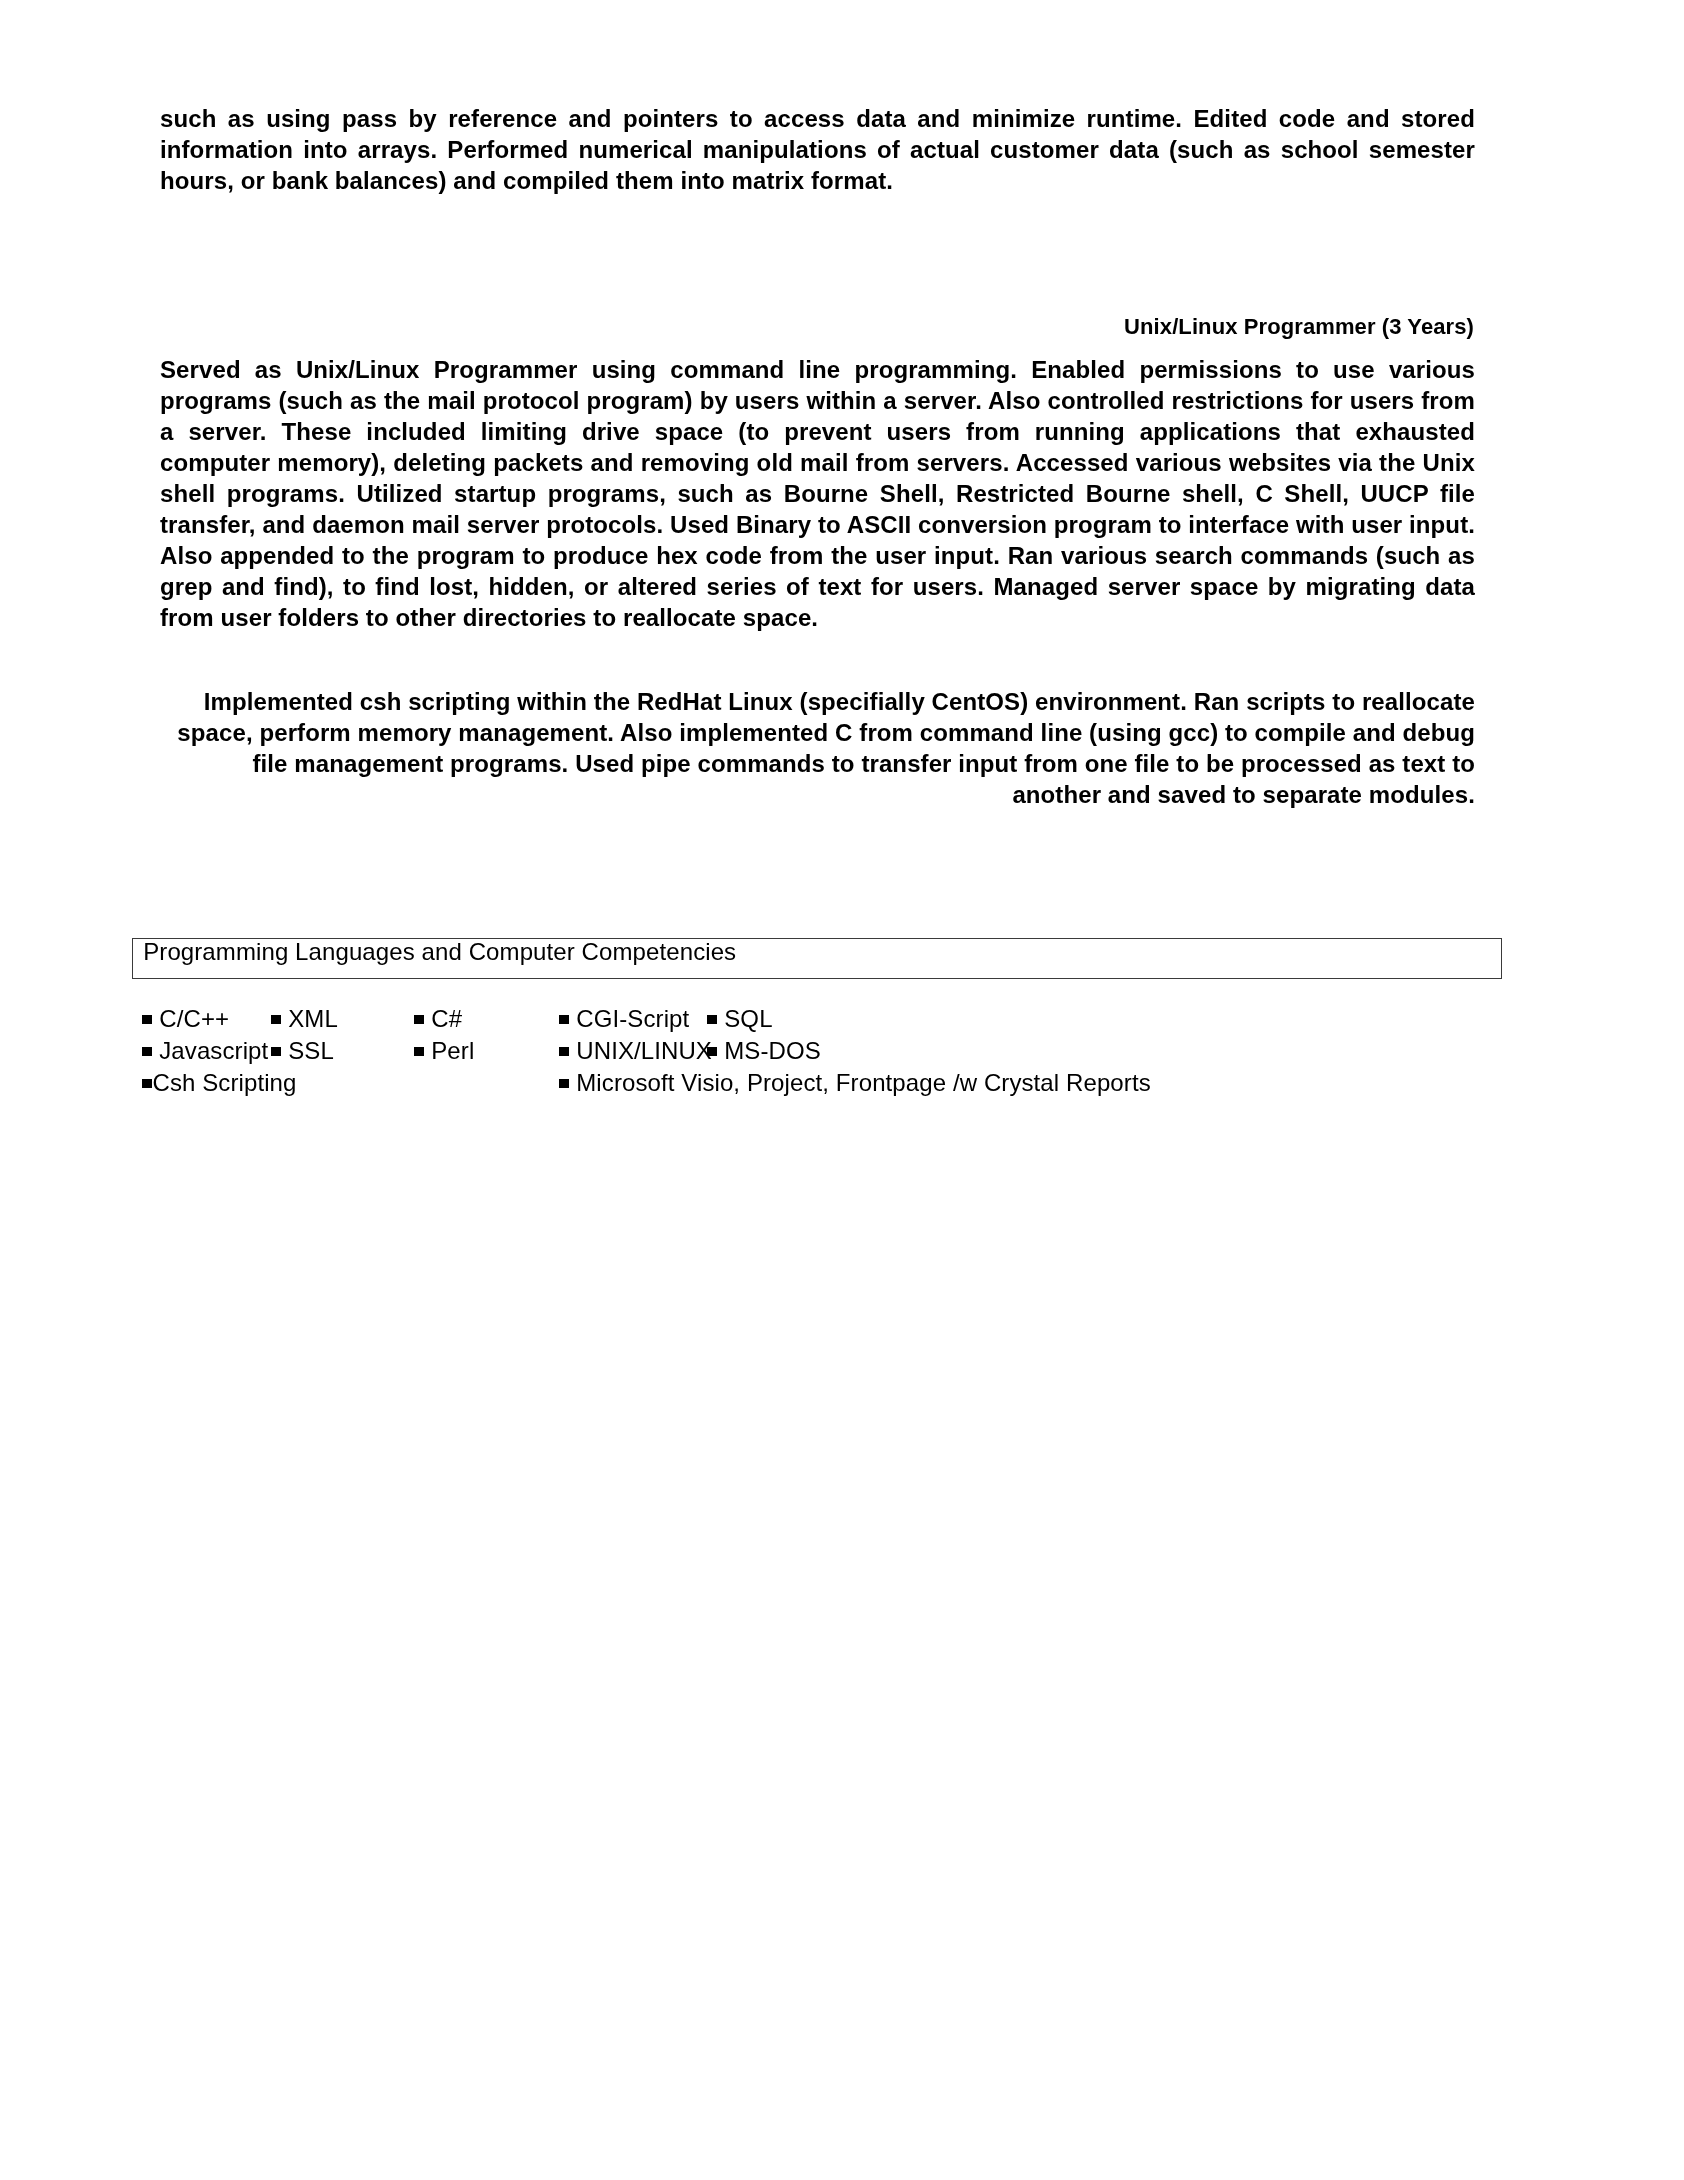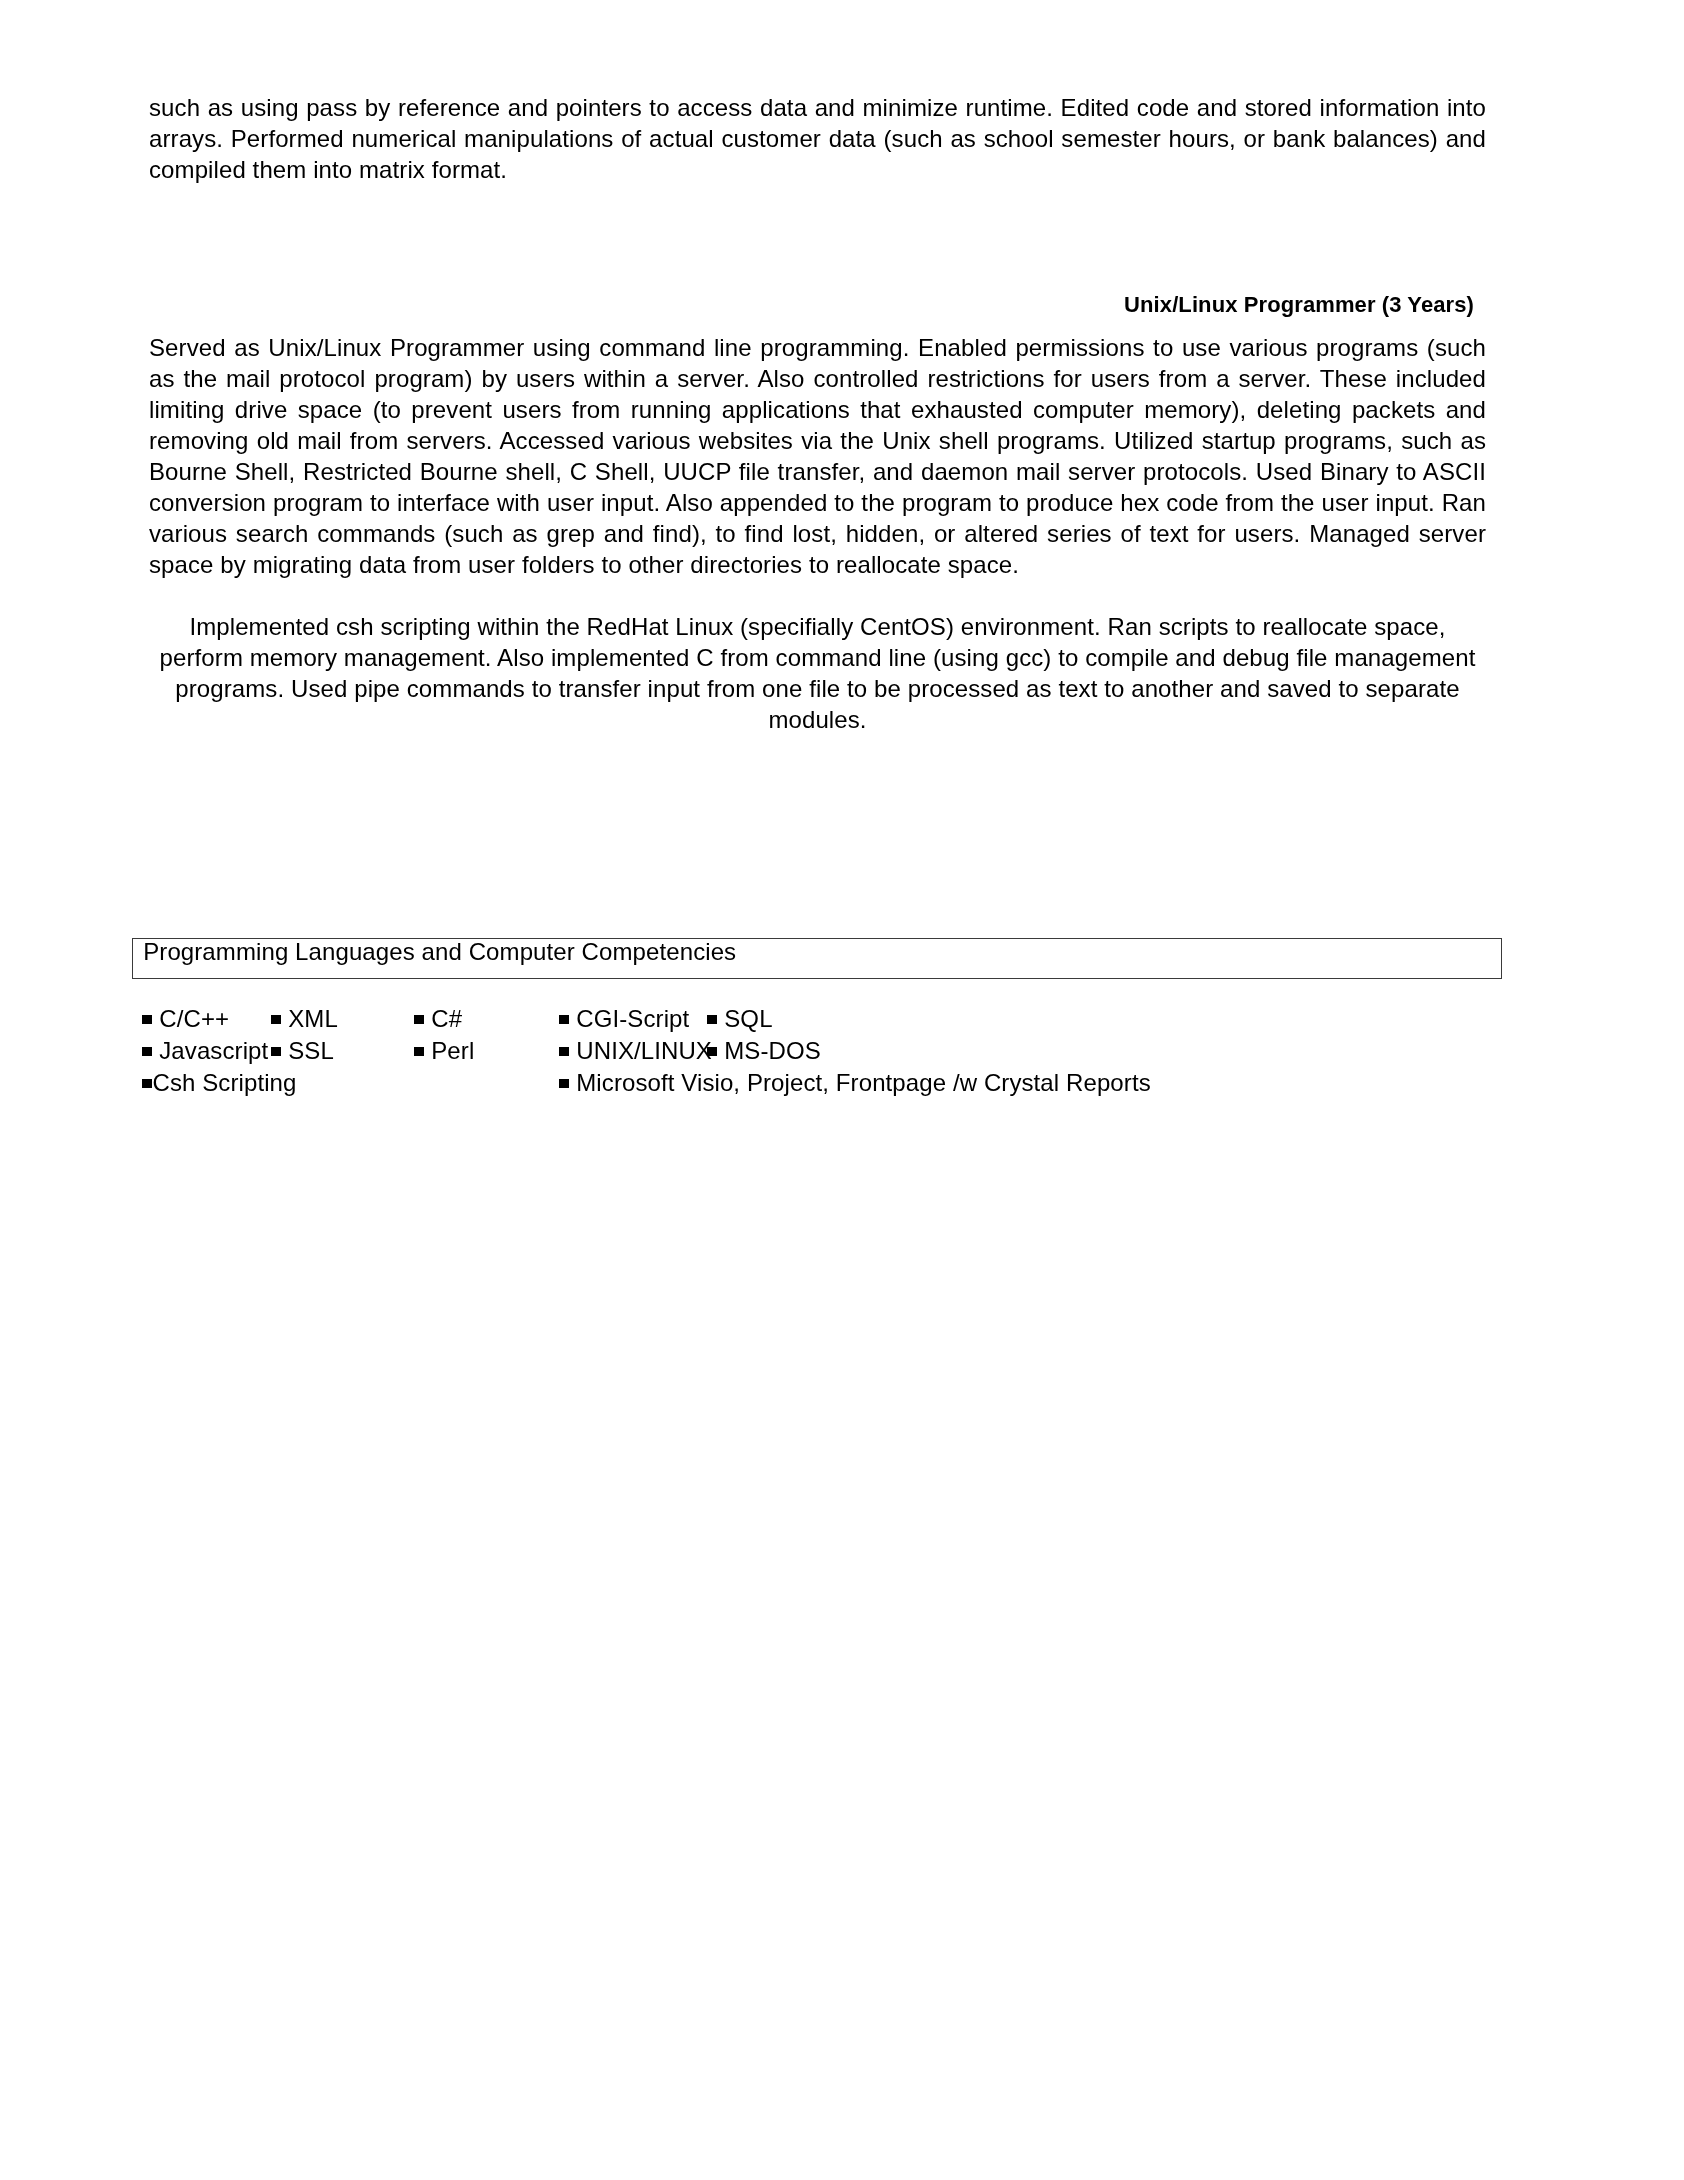--- a/index.html
+++ b/index.html
@@ -18,29 +18,30 @@
     background: #ffffff;
     overflow: hidden;
   }
   .content {
     position: absolute;
     left: 149px;
     top: 92px;
     width: 1337px;
   }
   p.body-text {
-    margin: 0;
+    margin: 11px;
     font-size: 24px;
     line-height: 31px;
     text-align: justify;
     text-justify: inter-word;
     letter-spacing: 0.1px;
     word-spacing: 0px;
+    font-weight: bold;
   }
-  p.body-text:last-child { text-align: center; }
+  p.body-text:last-child { text-align: right; }
   .para-gap-lg { height: 92px; }
   .para-gap-sm { height: 31px; }
   h2.role-heading {
     margin: 12px;
     font-size: 22px;
     line-height: 31px;
     font-weight: bold;
     text-align: right;
     letter-spacing: 0.1px;
   }

